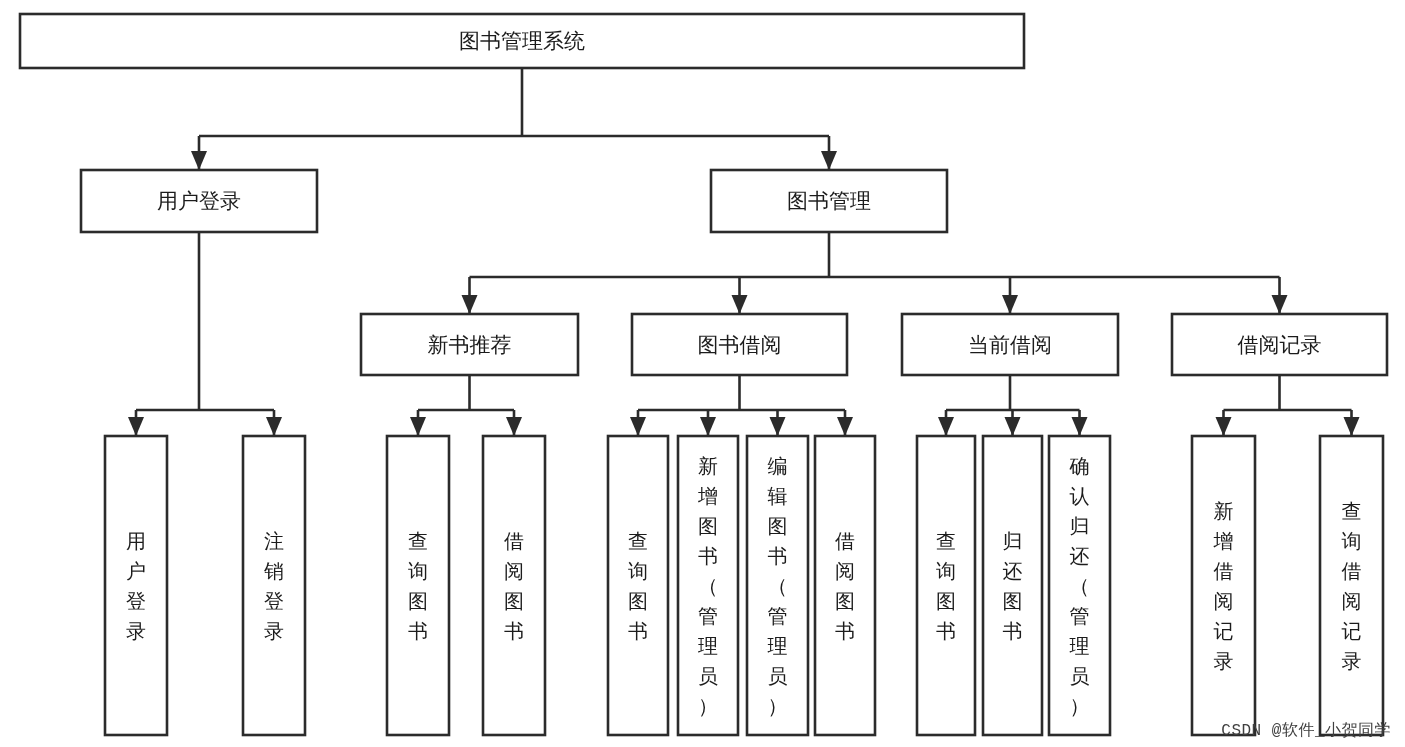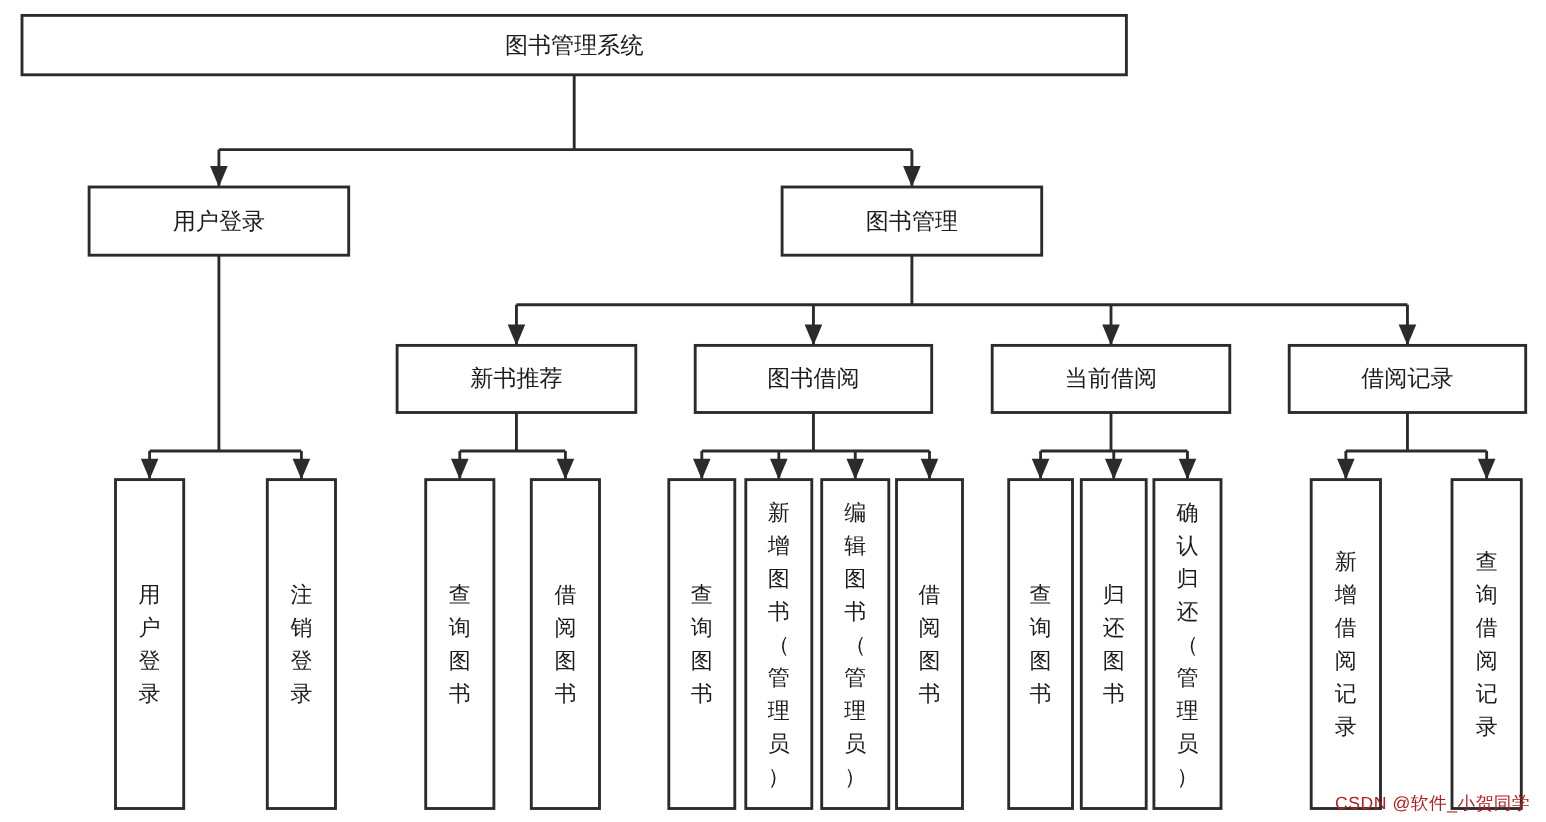--- a/index.html
+++ b/index.html
@@ -50,23 +50,23 @@
   .leaf-label {
     font-family: "DejaVu Sans", "Liberation Sans", sans-serif;
     font-size: 20px;
     fill: #1c1c1c;
     text-anchor: middle;
   }
   .watermark {
     position: absolute;
     right: 14px;
     bottom: 6px;
-    font-family: Liberation Sans, sans-serif;
+    font-family: Liberation Mono, monospace;
     font-size: 16px;
-    color: #b91c1c;
+    color: #404040;
     letter-spacing: 0.5px;
     white-space: nowrap;
     user-select: none;
     text-align: right;
   }
 </style>
 </head>
 <body>
 
 <div id="diagram-root">

